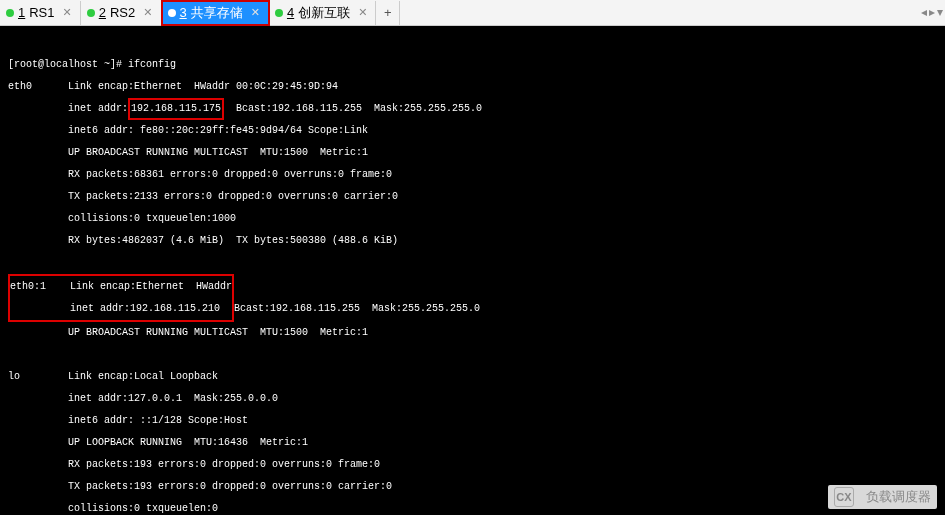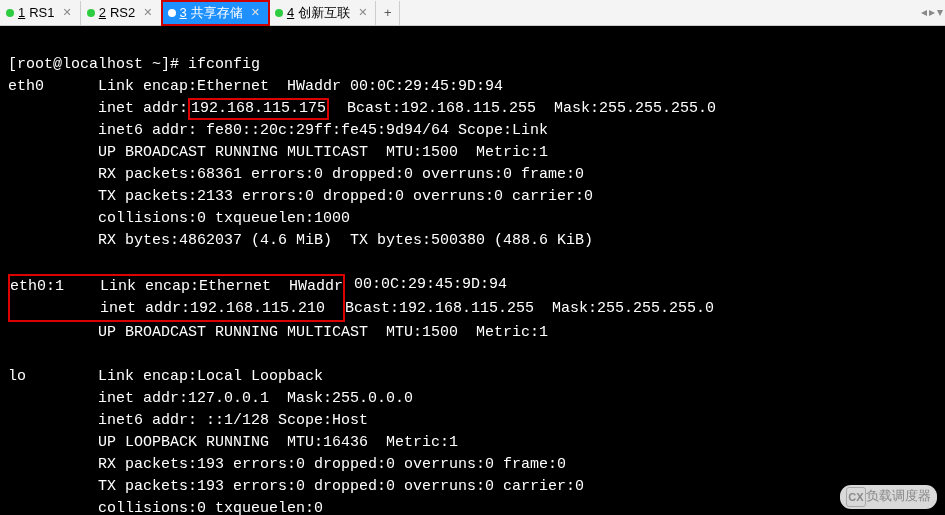--- a/index.html
+++ b/index.html
@@ -69,21 +69,21 @@
     gap: 2px;
     color: #888;
     font-size: 12px;
   }
   .nav span { cursor: pointer; }
 
   .terminal {
     background: #000;
     color: #fff;
     font-family: Consolas, "Courier New", monospace;
-    font-size: 15px;
+    font-size: 10px;
     line-height: 22px;
     padding: 6px 8px 6px 8px;
     height: calc(100% - 26px);
     white-space: pre;
     position: relative;
   }
 
   .hl-ip {
     border: 2px solid #d00;
     padding: 0 1px;
@@ -95,26 +95,26 @@
     display: inline-block;
     padding: 0 0px;
     line-height: 22px;
   }
 
   .watermark {
     position: absolute;
     right: 8px;
     bottom: 6px;
     display: flex;
-    align-items: flex-start;
-    gap: 0;
+    align-items: center;
+    gap: 12px;
     color: #888;
     background: rgba(255,255,255,0.85);
     padding: 2px 6px;
-    border-radius: 11px;
+    border-radius: 2px;
     font-size: 13px;
   }
   .watermark .logo {
     width: 20px; height: 20px;
     border: 1px solid #aaa;
     border-radius: 3px;
     display:flex;align-items:center;justify-content:center;
     font-size: 11px; color:#888; font-weight: bold;
   }
 </style>
@@ -170,21 +170,21 @@
 <span>          </span><span>UP BROADCAST RUNNING MULTICAST  MTU:1500  Metric:1</span>
 
 <span>lo</span>        <span>Link encap:Local Loopback</span>
 <span>          </span><span>inet addr:127.0.0.1  Mask:255.0.0.0</span>
 <span>          </span><span>inet6 addr: ::1/128 Scope:Host</span>
 <span>          </span><span>UP LOOPBACK RUNNING  MTU:16436  Metric:1</span>
 <span>          </span><span>RX packets:193 errors:0 dropped:0 overruns:0 frame:0</span>
 <span>          </span><span>TX packets:193 errors:0 dropped:0 overruns:0 carrier:0</span>
 <span>          </span><span>collisions:0 txqueuelen:0</span>
 
-<span style="position: absolute; left: 345.062px; top: 248px; line-height: 22px;"> 00:0C:29:45:9D:94</span></div>
+</div>
 
 <div style="position:absolute; left:0; top:0; width:0; height:0;">
   
 </div>
 
 <div class="watermark">
   <span class="logo">CX</span>
   <span>负载调度器</span>
 </div>
 

